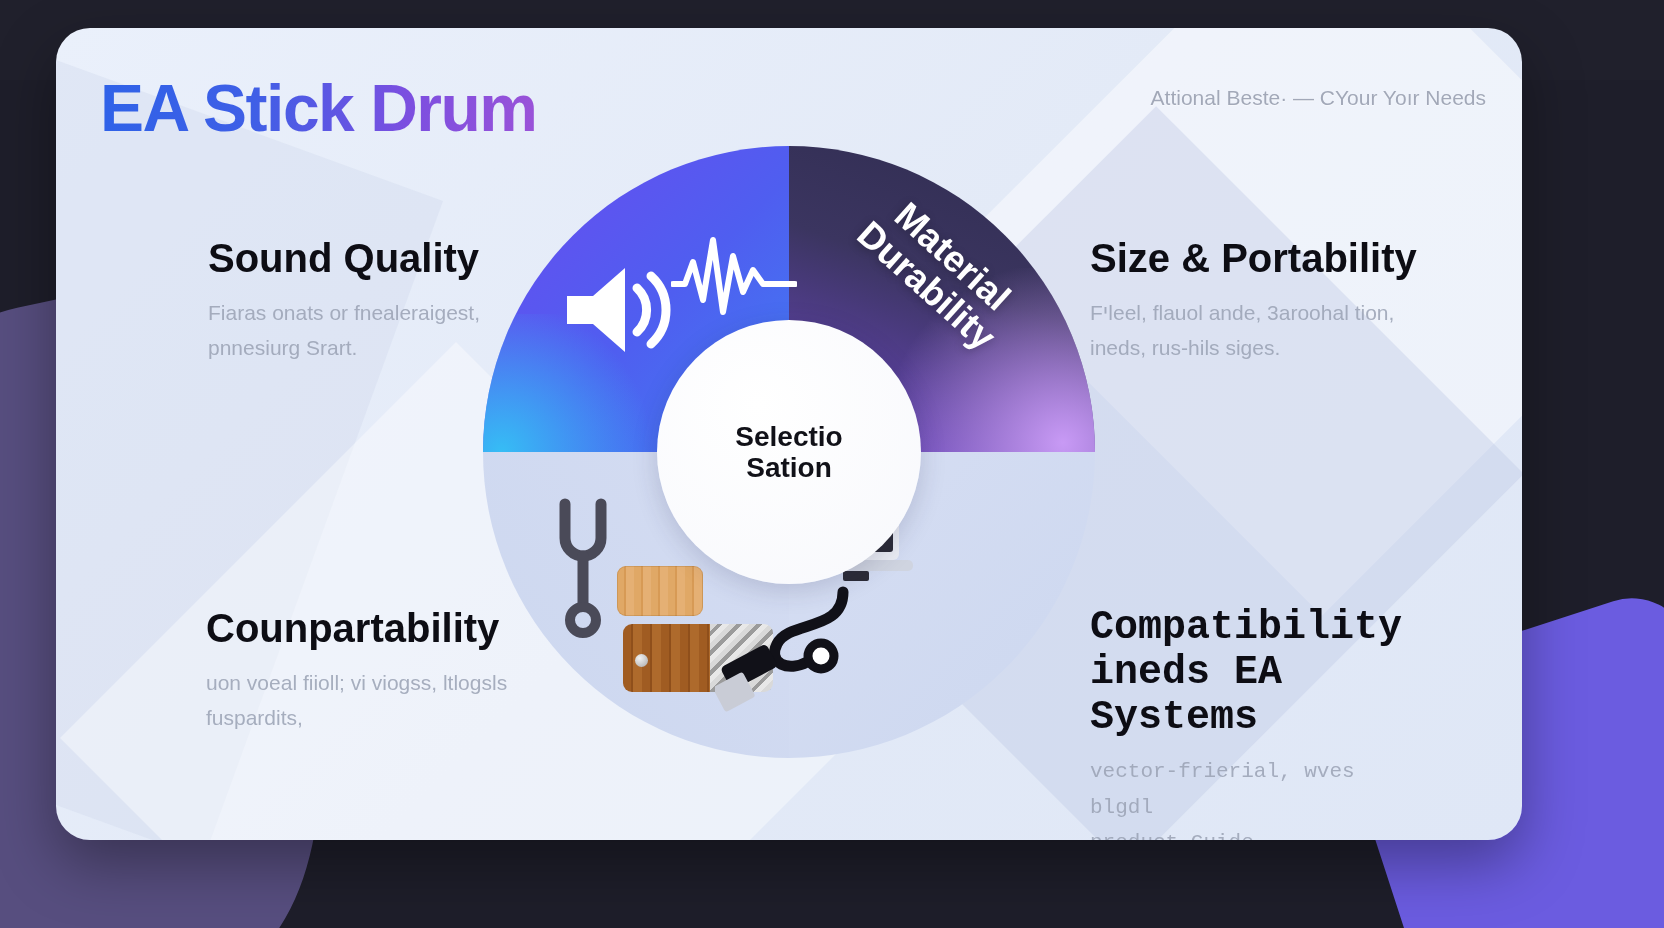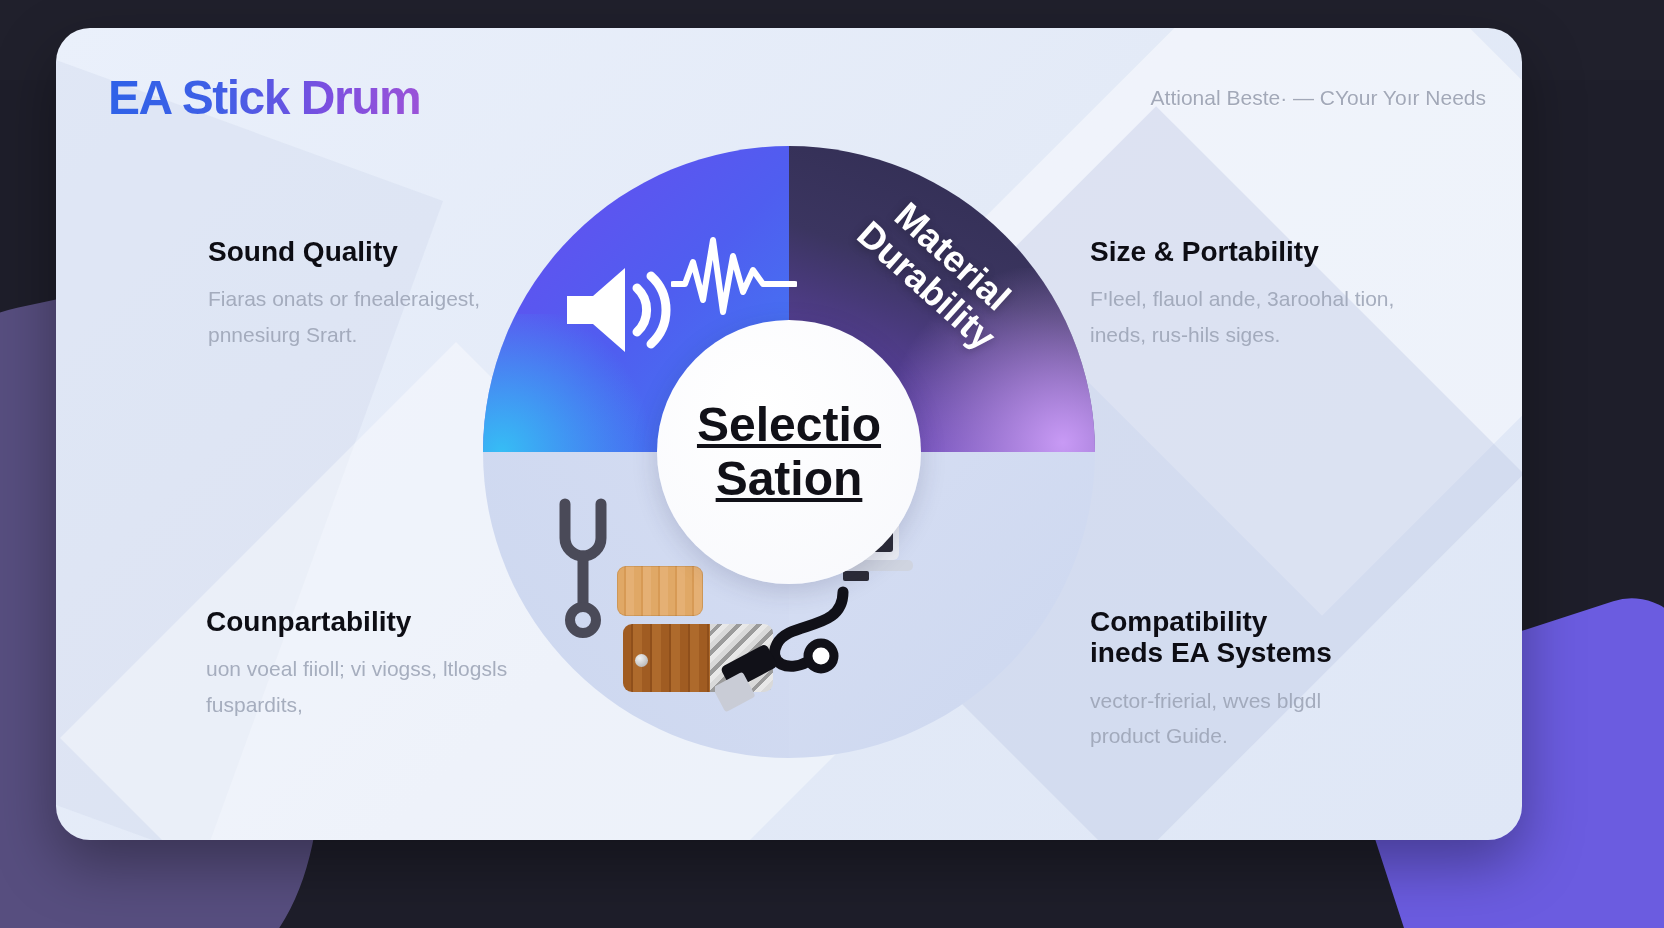--- a/index.html
+++ b/index.html
@@ -45,22 +45,22 @@
     position:absolute; left:120px; top:430px; width:560px; height:560px;
     background:rgba(255,255,255,.40); transform:rotate(45deg);
   }
   .card-shape-d {
     position:absolute; left:-140px; top:80px; width:420px; height:700px;
     background:rgba(205,214,236,.35); transform:rotate(20deg);
   }
 
   
   .title {
-    position:absolute; left:52px; top:42px;
-    font-size:48px; font-weight:bold; letter-spacing:-1.5px;
+    position:absolute; left:44px; top:42px;
+    font-size:66px; font-weight:bold; letter-spacing:-1.5px;
     background:linear-gradient(90deg,#2f62e8 0%, #3f5fe6 35%, #7b4fe0 70%, #9a52d8 100%);
     -webkit-background-clip:text; background-clip:text; color:transparent;
     white-space:nowrap;
   }
   .header-tagline {
     position:absolute; right:36px; top:58px;
     font-size:21px; font-weight:normal; color:#8d94a6;
     white-space:nowrap; opacity:.78;
     text-shadow:0 1px 0 rgba(255,255,255,.6);
   }
@@ -84,21 +84,21 @@
     content:""; position:absolute; right:0; bottom:0; width:70%; height:60%;
     background:radial-gradient(circle at 85% 95%, #c89af5 0%, rgba(200,154,245,0) 72%);
   }
   .donut-hole {
     position:absolute; left:50%; top:50%; transform:translate(-50%,-50%);
     width:264px; height:264px; border-radius:50%;
     background:radial-gradient(circle at 38% 32%, #ffffff 0%, #f7f8fc 100%);
     display:flex; flex-direction:column; align-items:center; justify-content:center;
     box-shadow:0 6px 26px rgba(40,40,80,.18);
   }
-  .hole-l1, .hole-l2 { font-size:48px; font-weight:bold; color:#111118; line-height:1.12;text-decoration:underline; }
+  .hole-l1, .hole-l2 { font-size:28px; font-weight:bold; color:#111118; line-height:1.12; }
 
   .rot-label {
     position:absolute; right:70px; top:86px;
     transform:rotate(42deg); transform-origin:center;
     color:#fff; font-size:37px; font-weight:bold; line-height:1.06;
     text-align:center; text-shadow:0 2px 8px rgba(0,0,0,.25);
   }
 
   
   .ic { position:absolute; }
@@ -118,22 +118,22 @@
                 background:radial-gradient(circle at 35% 32%, #f2f2f2, #a8a8a8); }
   .ic-laptop  { left:316px; top:352px; }
   .ic-usb     { left:232px; top:440px; }
 
   
   .block { position:absolute; width:330px; }
   .block.left { text-align:left; }
   .b-tl { left:152px; top:208px; }
   .b-tr { left:1034px; top:208px; }
   .b-bl { left:150px; top:578px; }
-  .b-br { left:1034px; top:578px; }
-  .b-title { font-size:28px; font-weight:bold; color:#0d0d14; line-height:1.12; white-space:nowrap; }
+  .b-br { left:1034px; top:578px;font-family:Liberation Mono, monospace; }
+  .b-title { font-size:40px; font-weight:bold; color:#0d0d14; line-height:1.12; white-space:nowrap; }
   .b-title.wrap { white-space:normal; }
   .b-body { margin-top:14px; font-size:21px; line-height:1.68; color:#9aa2b4; opacity:.85; }
 </style>
 </head>
 <body>
 
 <div id="stage">
 
   <div class="backdrop-dark-top"></div>
   <div class="backdrop-purple-left"></div>

